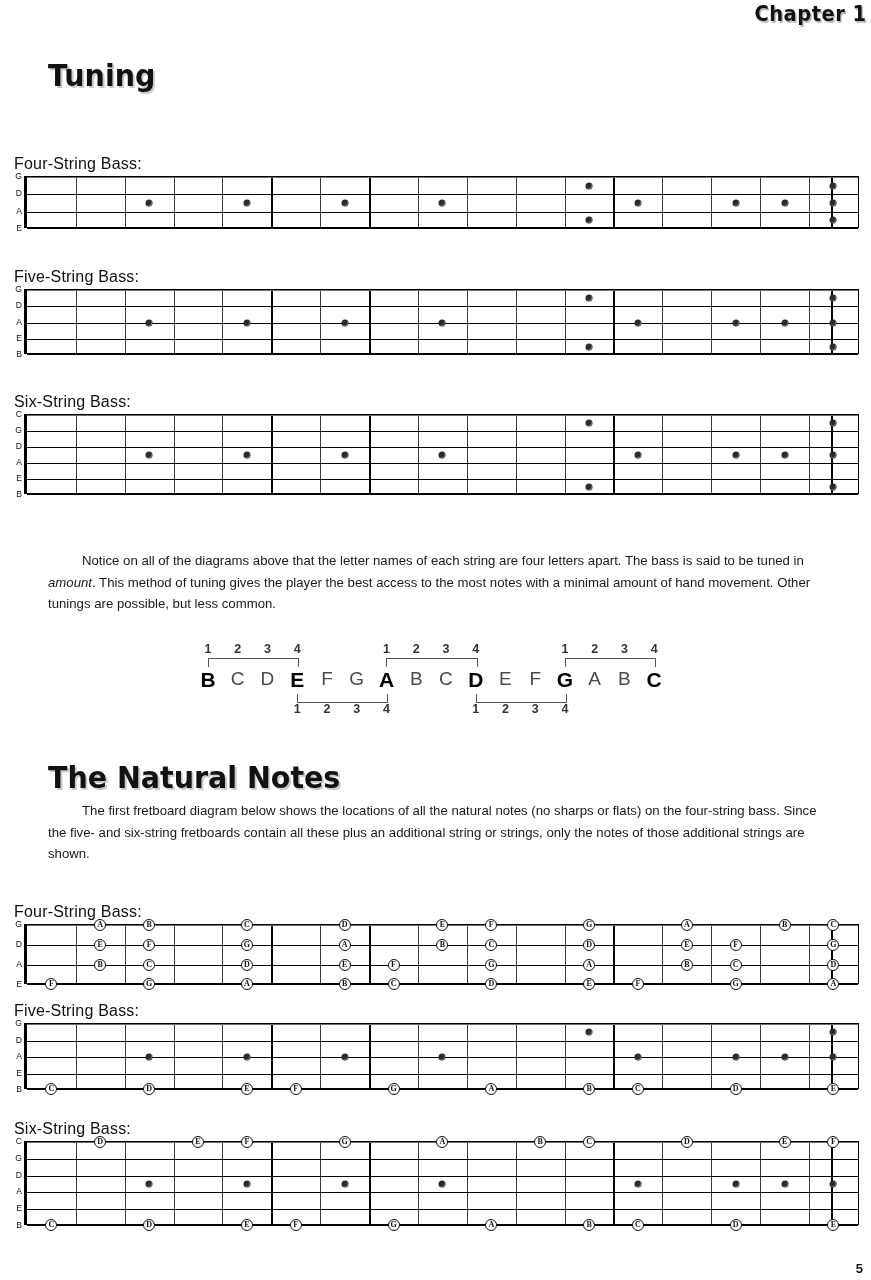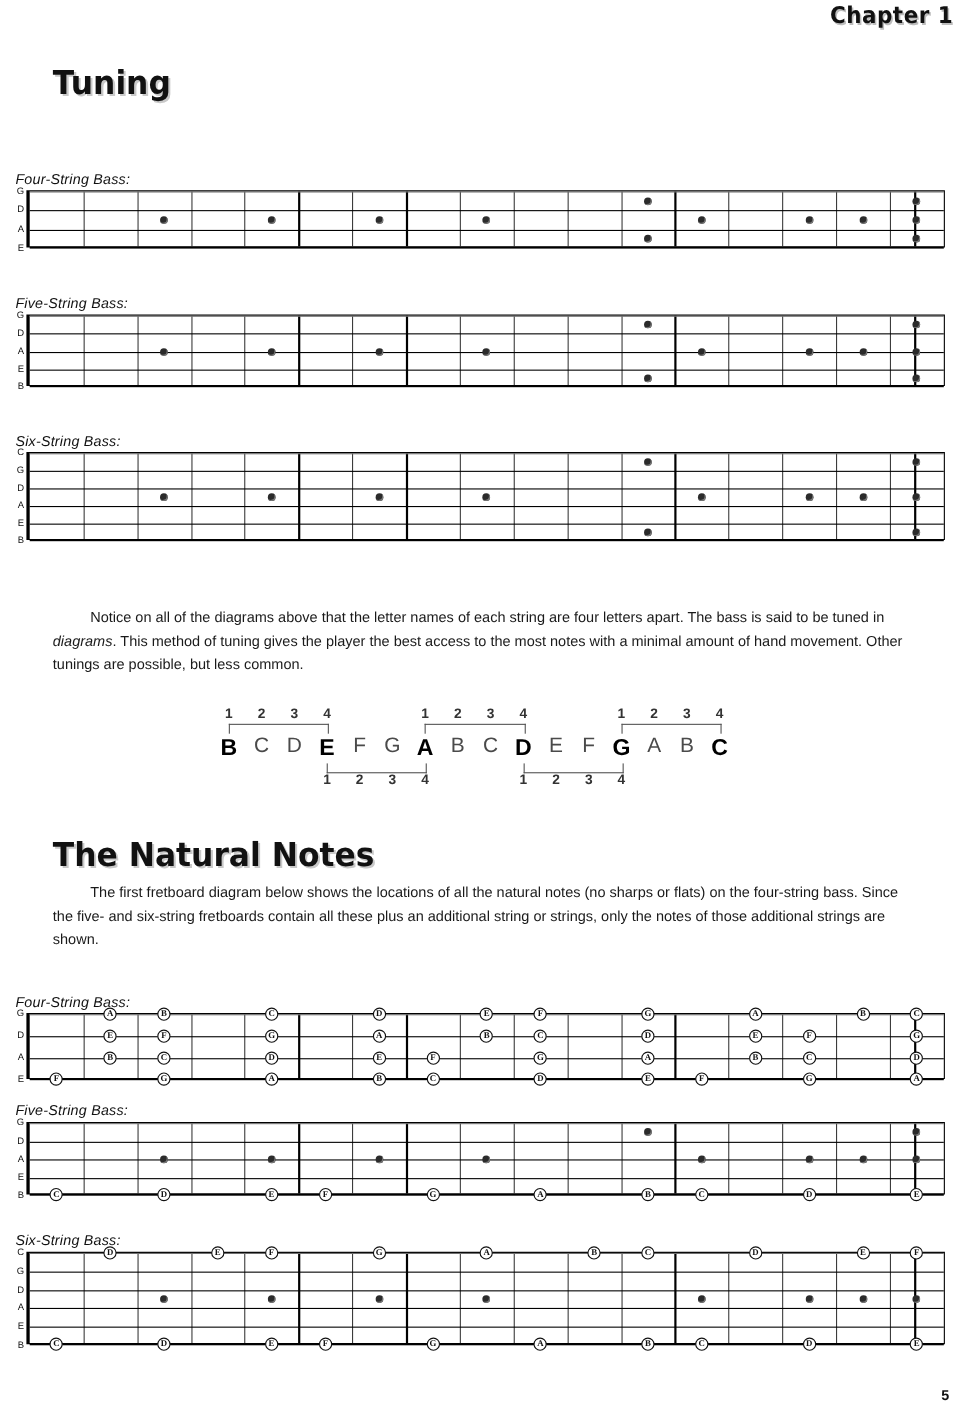--- a/index.html
+++ b/index.html
@@ -39,21 +39,21 @@
   .para {
     font-size:13.2px; line-height:21.5px; color:#1a1a1a;
     text-align:left;
   }
   .para .ind { display:inline-block; width:34px; }
   .para i { font-style:italic; }
 
   
   .diagram-block { position:absolute; }
   .diagram-label {
-    font-size:13px; font-style:italic; color:#111;
+    font-size:16px; color:#111;
     margin-bottom:3px; letter-spacing:0.2px;
   }
   .fb-wrap { position:relative; display:flex; align-items:stretch; }
   .fb-strings {
     display:flex; flex-direction:column; justify-content:space-between;
     font-size:8.6px; line-height:1; padding-right:2px;
     width:10px; box-sizing:border-box;
   }
   .fb-strings span { display:block; height:0; }
   .fb {
@@ -263,21 +263,21 @@
           <div class="dot" style="left: 708.794px; top: 40px;"></div>
           <div class="dot" style="left: 757.676px; top: 40px;"></div>
           <div class="dot" style="left: 806.559px; top: 40px;"></div>
           <div class="dot" style="left: 806.559px; top: 8px;"></div>
           <div class="dot" style="left: 806.559px; top: 72px;"></div>
         </div>
     </div>
   </div>
 
   <div class="para" style="position:absolute;left:48px;top:550px;width:790px;">
-    <span class="ind"></span><span>Notice on all of the diagrams above that the letter names of each string are four letters apart. The bass is said to be tuned in </span><i>diagrams</i><span>. This method of tuning gives the player the best access to the most notes with a minimal amount of hand movement. Other tunings are possible, but less common.</span>
+    <span class="ind"></span><span>Notice on all of the diagrams above that the letter names of each string are four letters apart. The bass is said to be tuned in </span><i>amount</i><span>. This method of tuning gives the player the best access to the most notes with a minimal amount of hand movement. Other tunings are possible, but less common.</span>
   </div>
 
   <div class="interval" id="interval-chart" style="left:200px;top:642px;width:470px;height:72px;">
       <div style="position: absolute; left: 0px; top: 0px; right: 0px; height: 16px;">
         <span class="iv-num" style="left: 8px; top: 0px;">1</span>
         <span class="iv-num" style="left: 37.7468px; top: 0px;">2</span>
         <span class="iv-num" style="left: 67.4937px; top: 0px;">3</span>
         <span class="iv-num" style="left: 97.2405px; top: 0px;">4</span>
         <span class="iv-num" style="left: 186.481px; top: 0px;">1</span>
         <span class="iv-num" style="left: 216.228px; top: 0px;">2</span>

